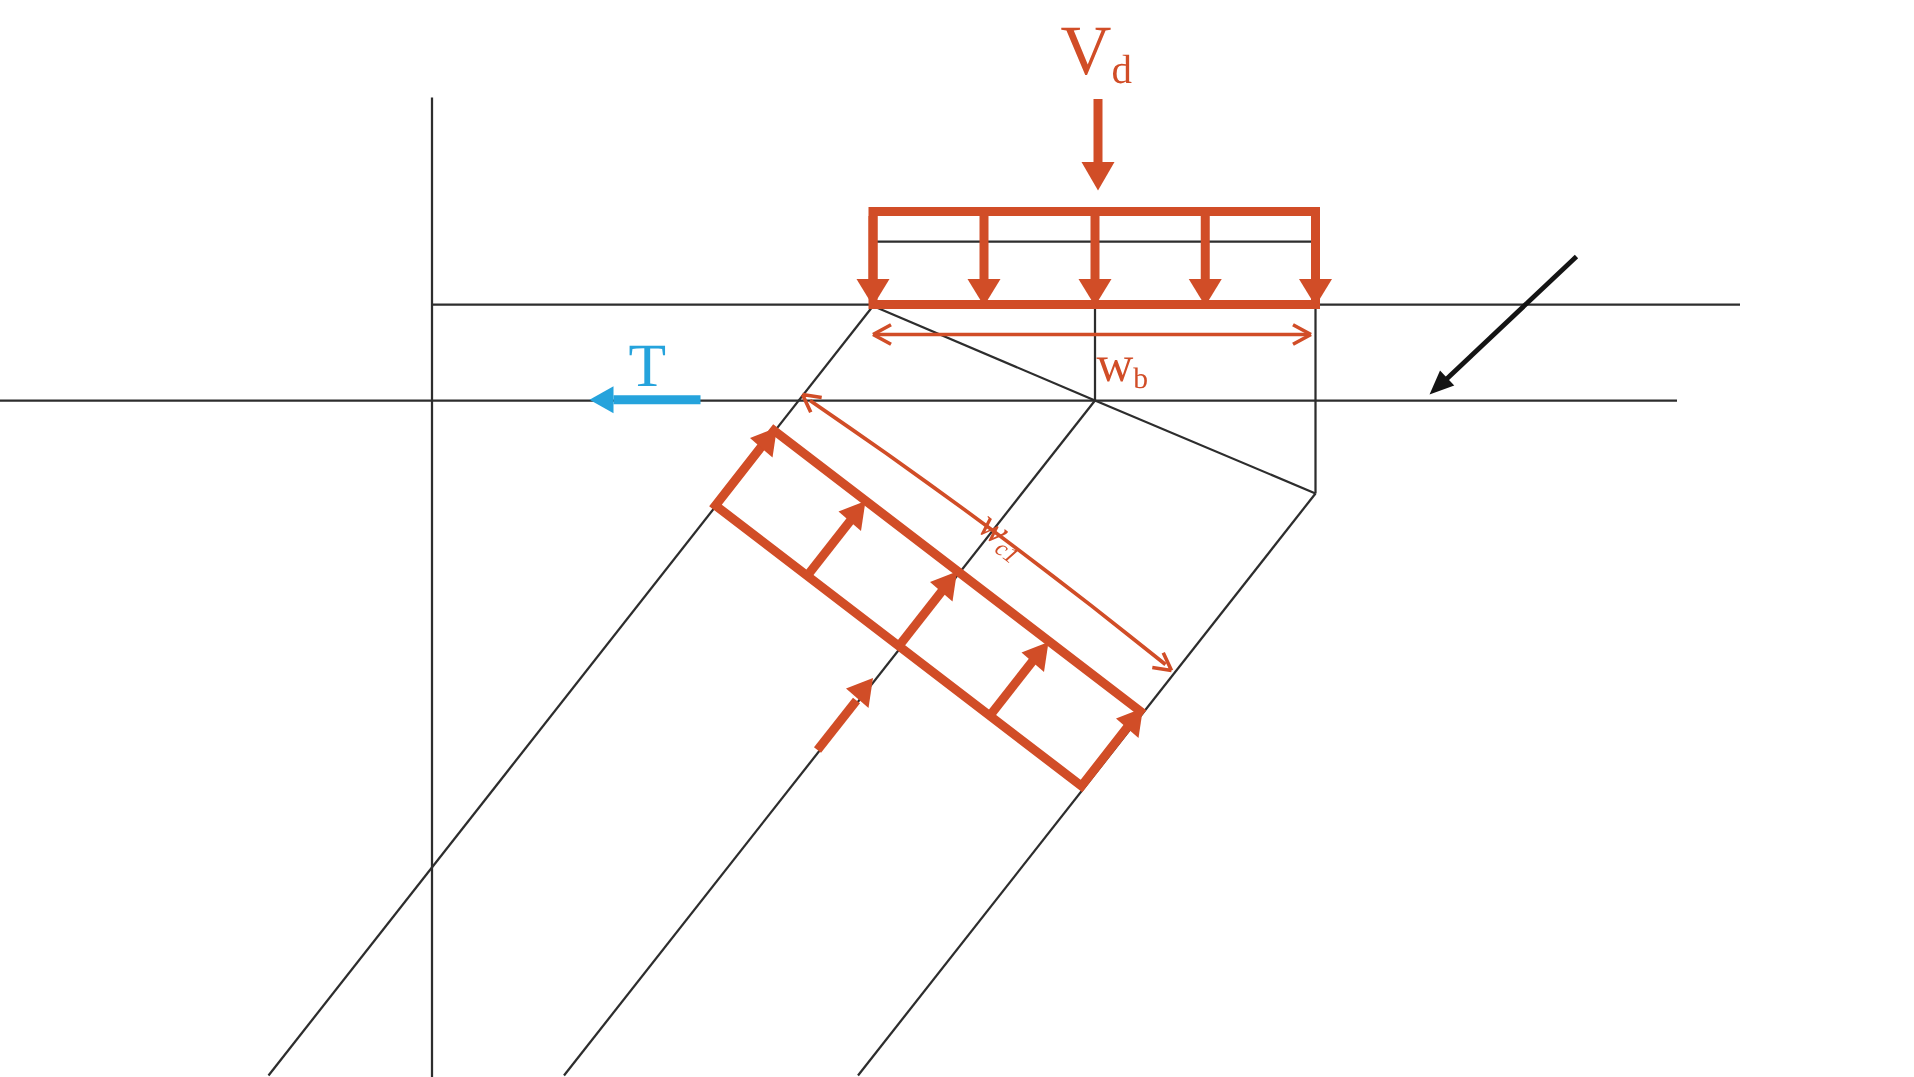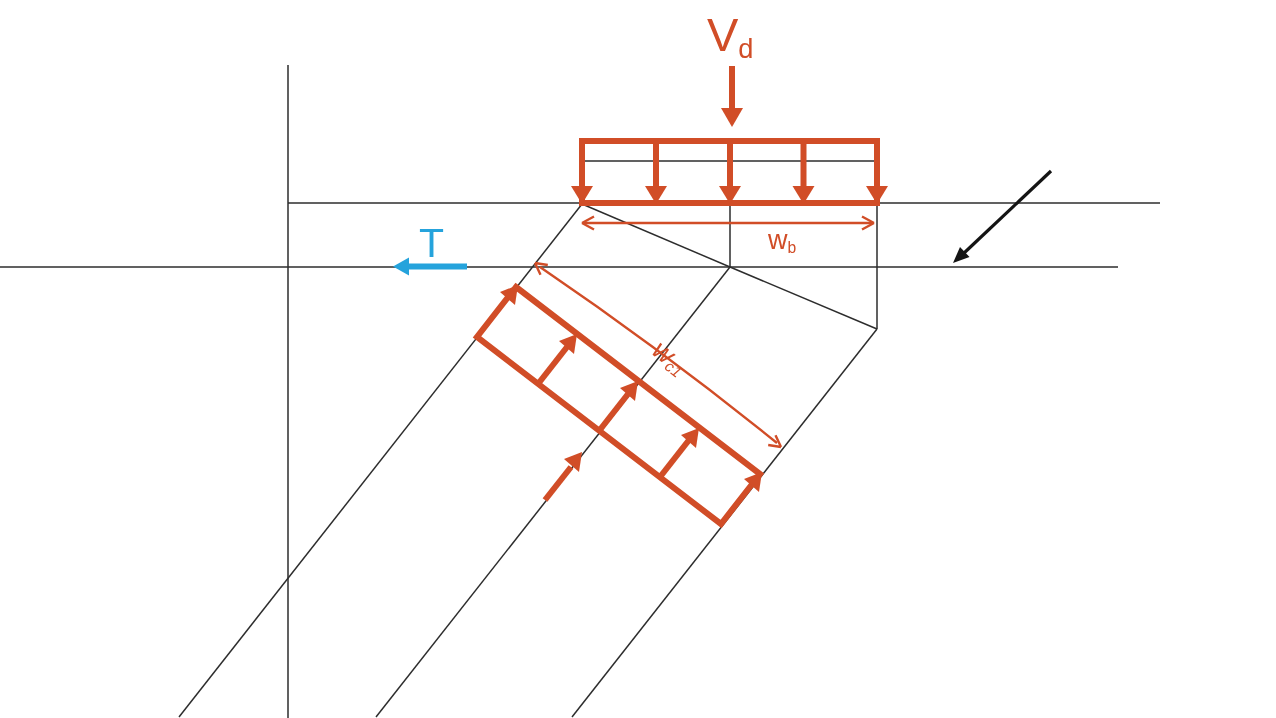--- a/index.html
+++ b/index.html
@@ -1,28 +1,28 @@
 <!DOCTYPE html>
 <html><head>
 <meta charset="utf-8">
 <style>
   html,body{margin:0;padding:0;background:#fff;}
   .stage{
     position:relative;width:1160px;height:718px;background:#ffffff;
-    overflow:hidden;font-family:Liberation Sans, sans-serif;
+    overflow:hidden;font-family:Liberation Serif, serif;
   }
   .stage svg{position:absolute;left:0;top:0;}
   .lbl{position:absolute;line-height:1;white-space:nowrap;}
   .red{color:#d14d27;}
   .blue{color:#25a3dc;}
   .ink{color:#141414;}
   .sub{display:inline-block;font-size:58%;transform:translateY(24%);}
   .lbl-vd{left:707px;top:11px;font-size:47px;}
   .lbl-t{left:419px;top:223px;font-size:41px;}
-  .lbl-wb{left:731px;top:227px;font-size:27px;margin-left:37px;}
+  .lbl-wb{left:731px;top:227px;font-size:34px;}
   .lbl-wc1{left:664px;top:336px;font-size:27px;font-style:italic;transform:rotate(38deg);transform-origin:left top;}
   .lbl-c1c2{left:473px;top:501px;font-size:47px;}
   .lbl-rebar{left:1056px;top:160px;font-size:28px;letter-spacing:-0.3px;}
 </style>
 </head>
 <body>
 
 <div class="stage">
 
   <svg width="1276" height="718" viewBox="0 0 1276 718">

